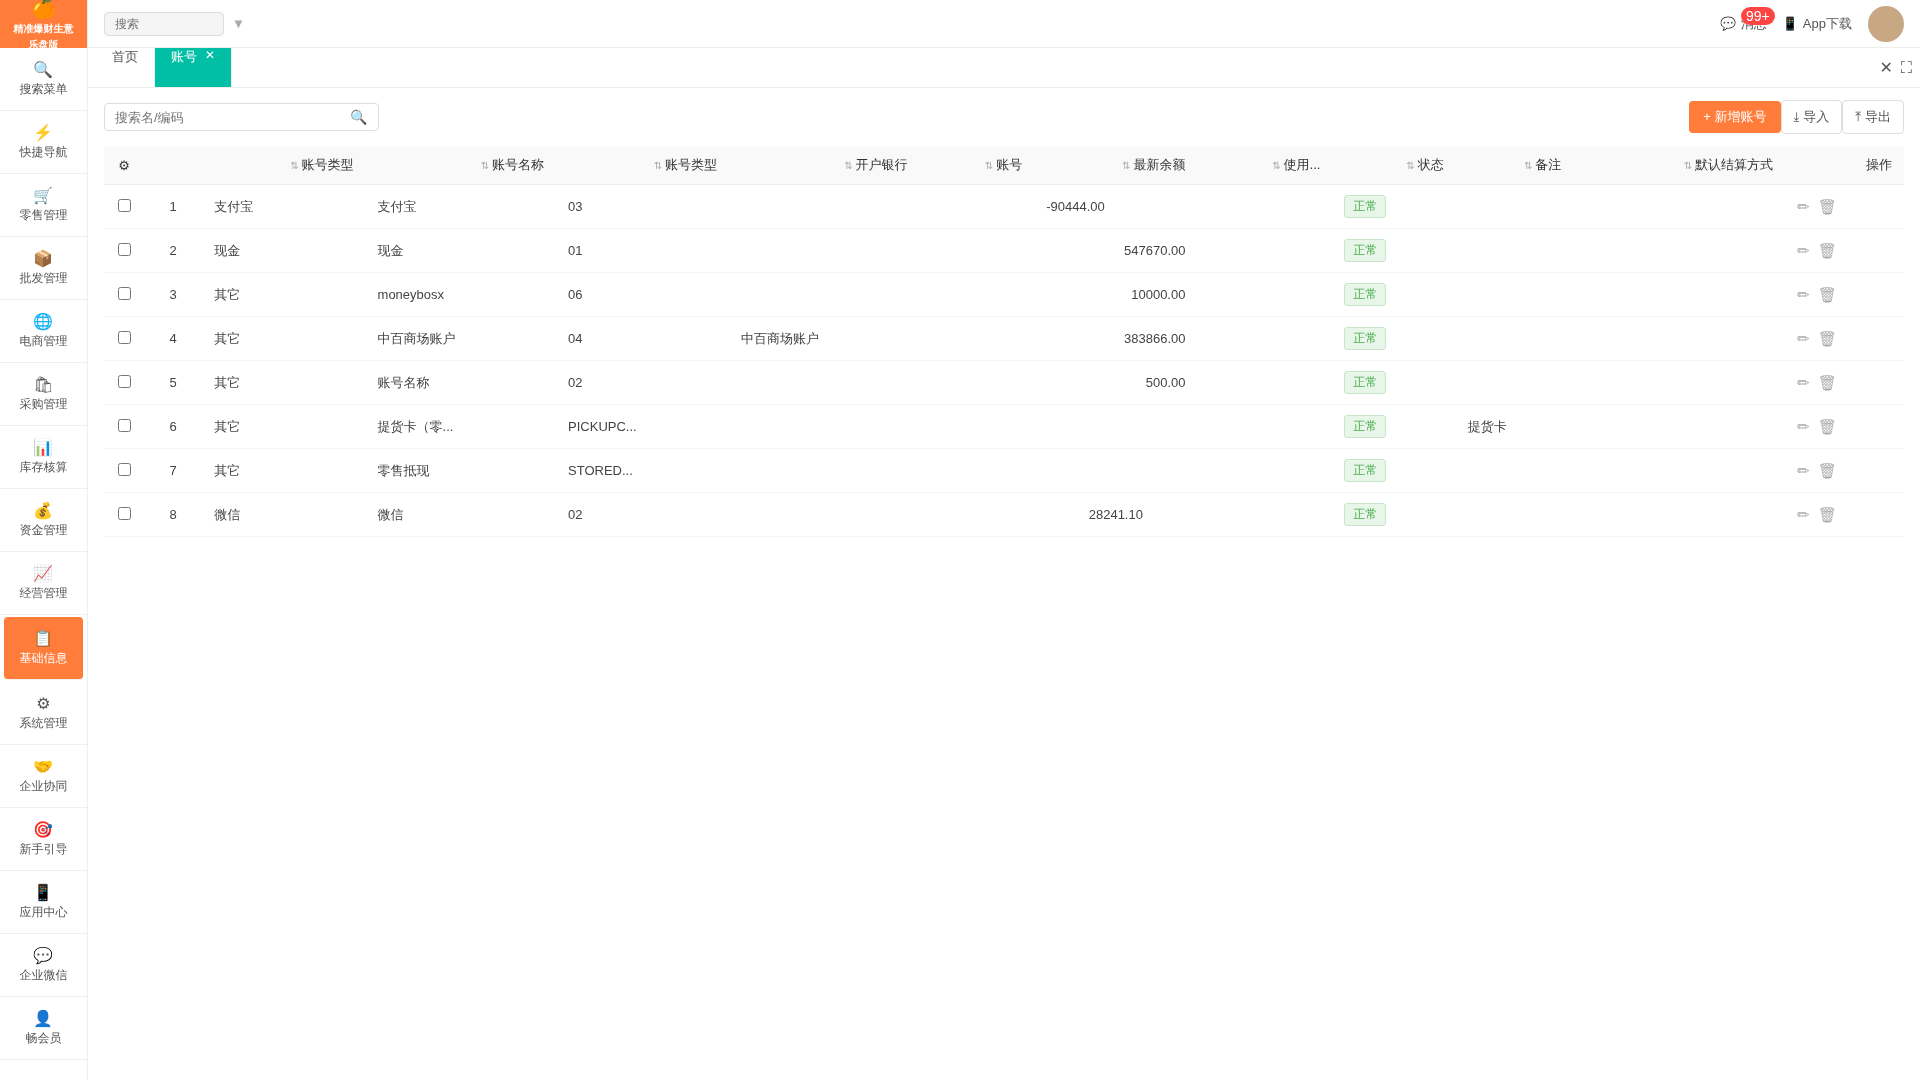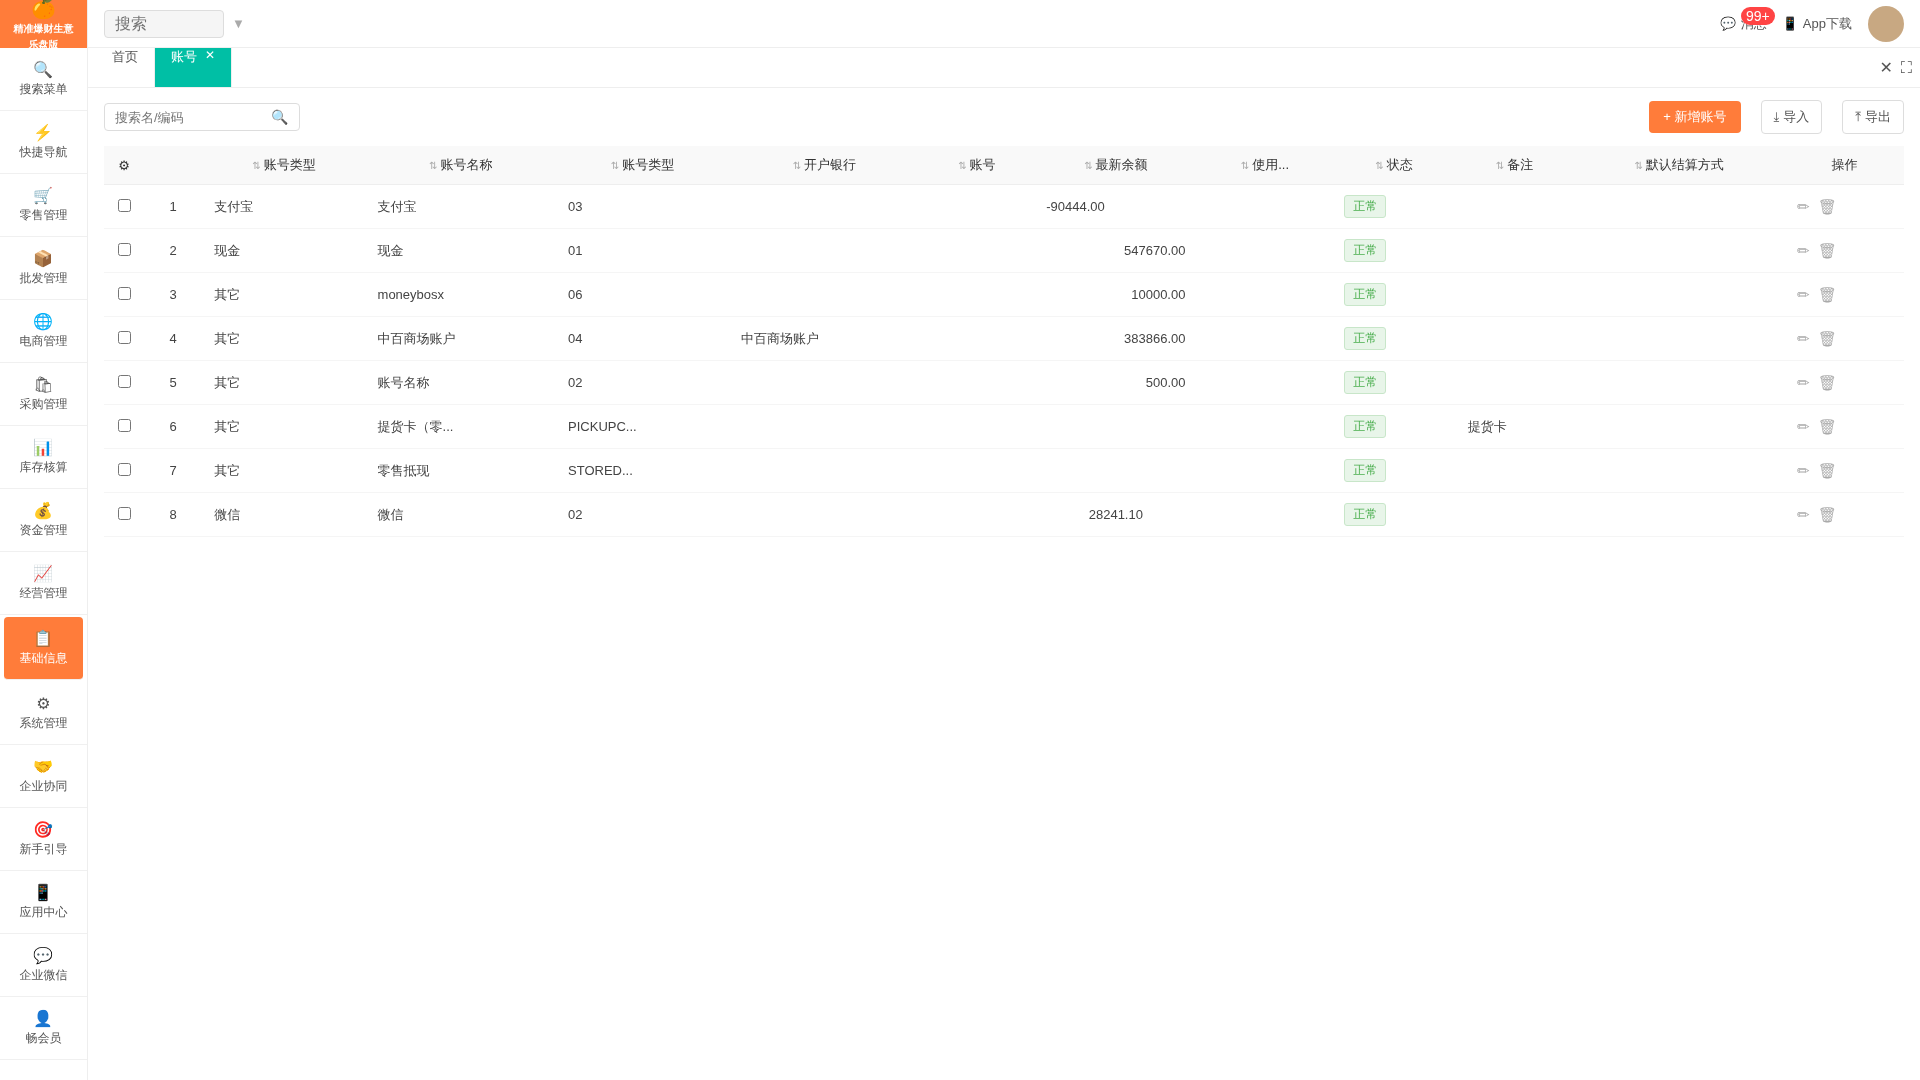--- a/index.html
+++ b/index.html
@@ -56,21 +56,21 @@
       padding: 0 16px;
       border-bottom: 1px solid #eee;
       flex-shrink: 0;
     }
     .topbar-left { display: flex; align-items: center; gap: 8px; }
     .topbar-search {
       background: #f5f5f5;
       border: 1px solid #ddd;
       border-radius: 4px;
       padding: 4px 10px;
-      font-size: 16px;
+      font-size: 12px;
       width: 120px;
       color: #999;
     }
     .topbar-right { display: flex; align-items: center; gap: 16px; }
     .topbar-msg { display: flex; align-items: center; gap: 4px; color: #555; font-size: 13px; position: relative; cursor: pointer; }
     .badge { background: #ff4444; color: #fff; border-radius: 10px; padding: 1px 5px; font-size: 14px; position: absolute; top: -8px; right: -8px; }
     .topbar-app { display: flex; align-items: center; gap: 4px; color: #555; font-size: 13px; cursor: pointer; }
     .topbar-avatar { width: 36px; height: 36px; border-radius: 50%; background: #ddd; overflow: hidden; }
 
     
@@ -118,33 +118,33 @@
       padding: 12px 16px;
       background: #fff;
     }
     .toolbar-left { display: flex; align-items: center; gap: 8px; }
     .search-box {
       display: flex;
       align-items: center;
       border: 1px solid #ddd;
       border-radius: 4px;
       padding: 5px 10px;
-      width: 196px;
+      width: 275px;
       background: #fff;
     }
     .search-box input {
       border: none;
       outline: none;
       font-size: 13px;
       color: #666;
       width: 100%;
       background: transparent;
     }
     .search-icon { color: #aaa; font-size: 14px; }
-    .toolbar-right { display: flex; align-items: center; gap: 20px; margin-left: 16px; }
+    .toolbar-right { display: flex; align-items: center; gap: 0; margin-left: 16px; }
     .btn-add {
       background: #ff7c3a;
       color: #fff;
       border: none;
       border-radius: 4px;
       padding: 7px 14px;
       font-size: 13px;
       cursor: pointer;
       display: flex;
       align-items: center;
@@ -173,21 +173,21 @@
       width: 100%;
       border-collapse: collapse;
       font-size: 13px;
     }
     thead tr {
       background: #f9f9f9;
       border-bottom: 1px solid #eee;
     }
     thead th {
       padding: 10px 12px;
-      text-align: center;
+      text-align: right;
       color: #333;
       font-weight: normal;
       white-space: nowrap;
       border-bottom: 1px solid #eee;
     }
     thead th.sortable { cursor: pointer; }
     thead th.sortable::before { content: '⇅'; font-size: 10px; margin-right: 3px; color: #aaa; }
     .th-gear { width: 40px; text-align: center; }
     tbody tr { border-bottom: 1px solid #f5f5f5; }
     tbody td { padding: 10px 12px; color: #444; white-space: nowrap; }

